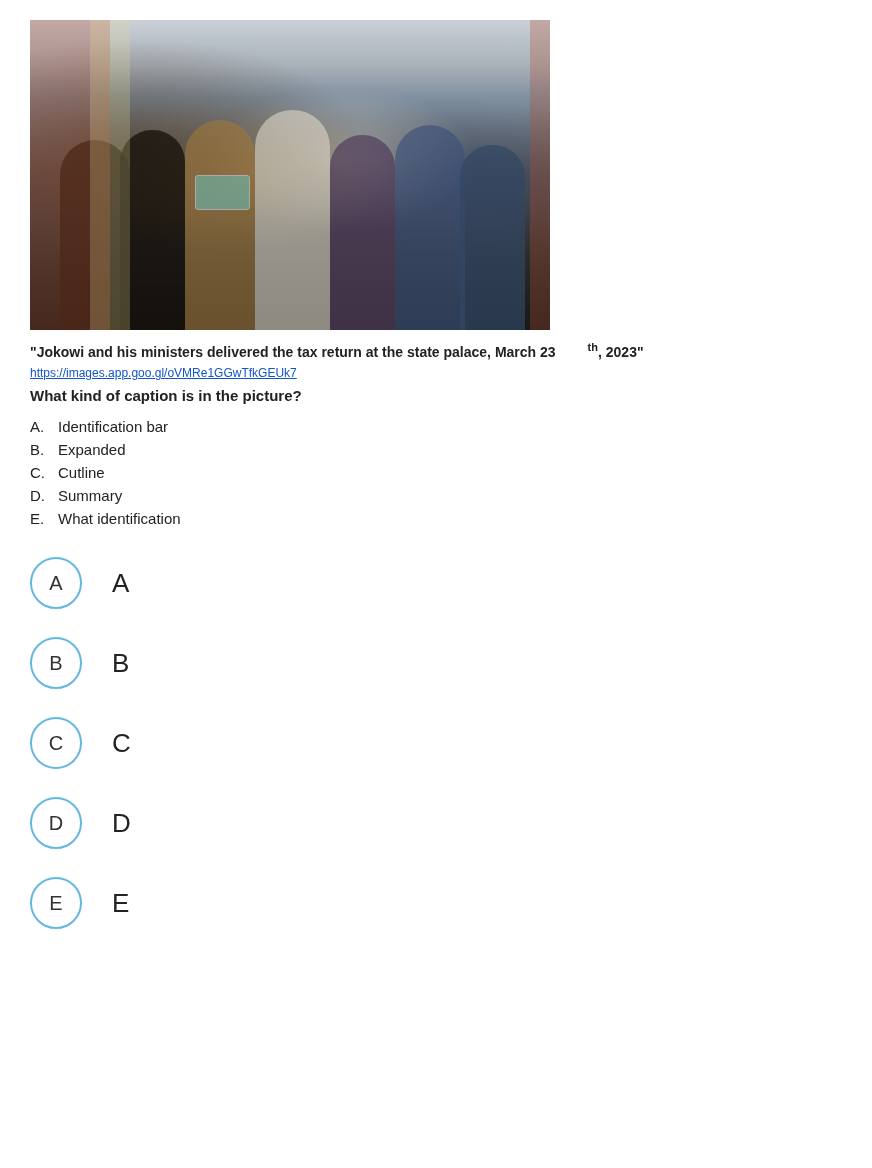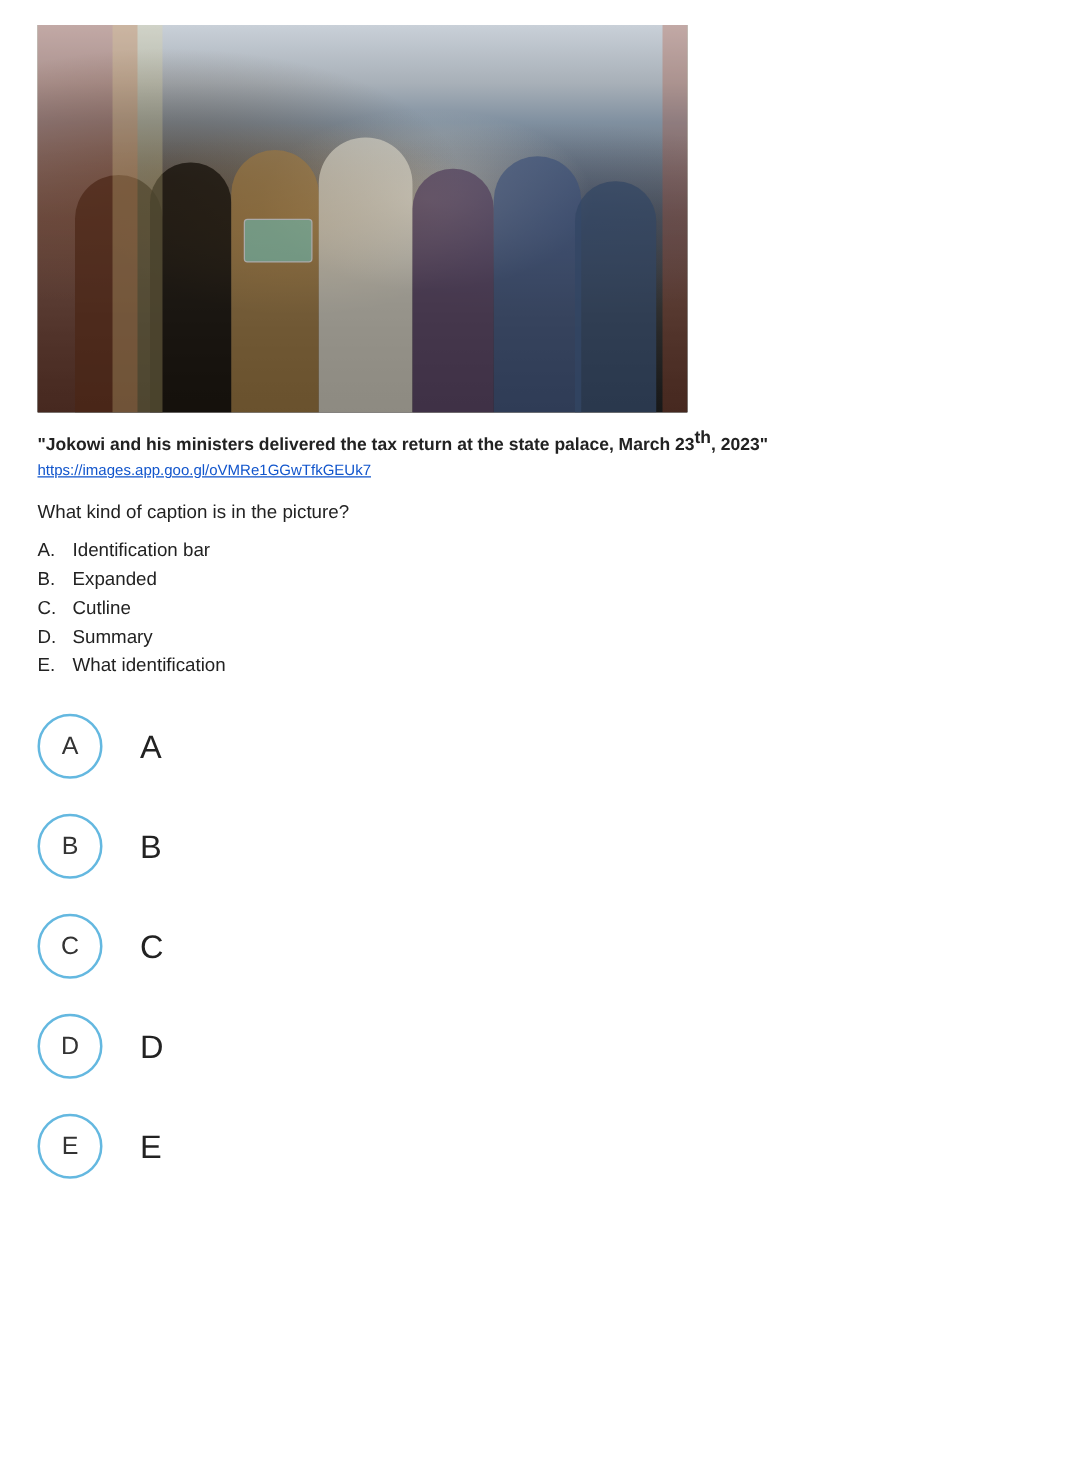--- a/index.html
+++ b/index.html
@@ -51,35 +51,36 @@
     }
 
     .caption-text {
       font-size: 14px;
       font-weight: bold;
       margin-bottom: 4px;
       line-height: 1.4;
     }
 
     .caption-text sup {
-      font-size: 14px;
+      font-size: 11px;
+      margin-left: 32px;
     }
 
     .caption-link {
       font-size: 12px;
       color: #1155cc;
       text-decoration: underline;
-      margin-bottom: 18px;
+      margin-bottom: 7px;
       display: block;
     }
 
     .question {
       font-size: 15px;
       margin-bottom: 14px;
-      font-weight: normal;
+      font-weight: bold;
     }
 
     .options-list {
       list-style: none;
       margin-bottom: 30px;
     }
 
     .options-list li {
       font-size: 15px;
       margin-bottom: 6px;

